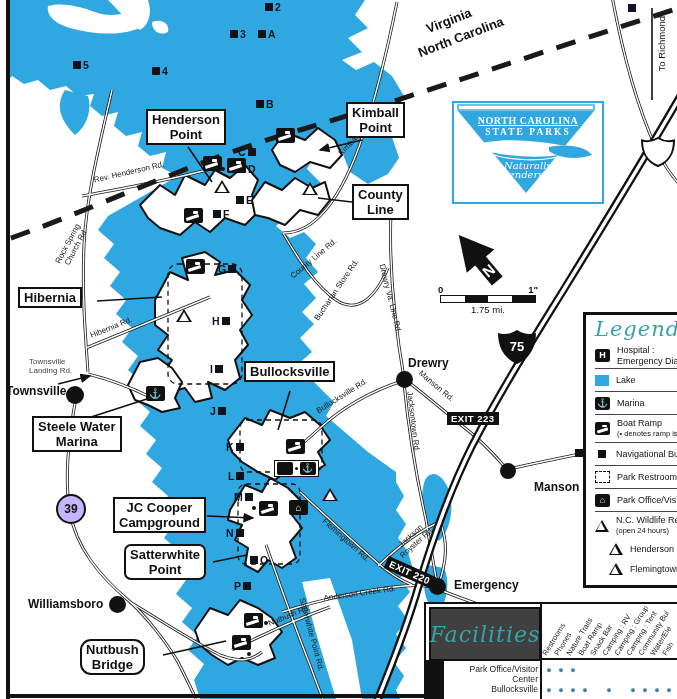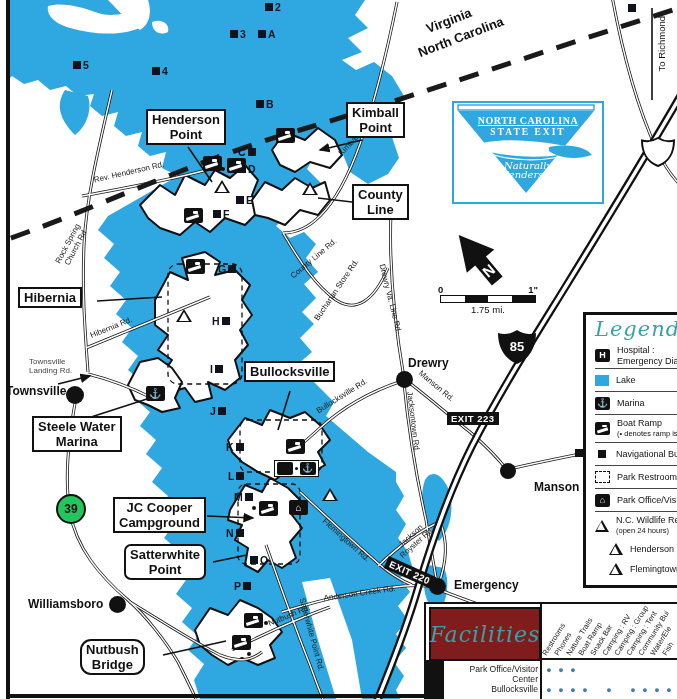--- a/index.html
+++ b/index.html
@@ -31,21 +31,21 @@
   .mdot{position:absolute;width:4px;height:4px;border-radius:50%;background:#111;z-index:6;}
   .combo{position:absolute;background:#fff;border:1.5px solid #111;display:flex;align-items:center;gap:2px;padding:1px 2px;z-index:6;}
   .combo .mini{position:relative;width:16px;height:13px;background:#111;border-radius:2px;}
   .combo .mini.a{color:#fff;font-size:9px;line-height:13px;text-align:center;font-weight:bold;}
   .combo .dot{width:3px;height:3px;border-radius:50%;background:#111;}
   
   .exit{position:absolute;background:#111;color:#fff;font-weight:bold;font-size:9.5px;
         padding:1px 4px;letter-spacing:.5px;z-index:6;white-space:nowrap;}
   .shield{position:absolute;z-index:6;}
   .shield .num{position:absolute;left:0;width:100%;text-align:center;color:#fff;font-weight:bold;font-size:13px;top:10px;}
-  .rt39{position:absolute;width:26px;height:26px;border:2.5px solid #111;border-radius:50%;background:#22c55e;
+  .rt39{position:absolute;width:26px;height:26px;border:2.5px solid #111;border-radius:50%;background:#c4b5fd;
         text-align:center;font-weight:bold;font-size:12px;line-height:26px;z-index:6;}
   
   .stline{position:absolute;font-weight:bold;font-size:13px;transform-origin:left top;white-space:nowrap;z-index:5;}
   .torich{position:absolute;font-size:9.5px;writing-mode:vertical-rl;transform:rotate(180deg);z-index:5;}
   
   #scale{position:absolute;left:438px;top:284px;width:100px;z-index:6;font-size:9.5px;}
   #scale .ends{display:flex;justify-content:space-between;font-weight:bold;}
   #scale .bar{display:flex;border:1.5px solid #111;height:6px;width:94px;margin:0 auto;}
   #scale .bar i{flex:1;}
   #scale .bar i:nth-child(2),#scale .bar i:nth-child(4){background:#111;}
@@ -74,21 +74,21 @@
   .lic.bound{width:13px;height:10px;border:1.6px dashed #111;}
   .lic.ltri{width:0;height:0;border-left:7px solid transparent;border-right:7px solid transparent;border-bottom:12px solid #111;}
   .lic.ltri::after{content:"";position:absolute;left:-4.6px;top:2.6px;border-left:4.6px solid transparent;border-right:4.6px solid transparent;border-bottom:8px solid #fff;}
   .lic .g{position:absolute;left:0;top:0;width:100%;color:#fff;text-align:center;font-size:9px;line-height:13px;font-weight:bold;}
   .lic.box.rampg::before{content:"";position:absolute;left:1.5px;top:7px;width:11px;height:2.5px;background:#fff;transform:rotate(-18deg);}
   .lic.box.rampg::after{content:"";position:absolute;left:7px;top:2.5px;width:4.5px;height:2.5px;background:#fff;border-radius:1px;}
   .indent{margin-left:14px;}
   
   #fac{position:absolute;left:424px;top:602px;width:253px;height:97px;background:#fff;
        border-top:2.5px solid #111;border-left:2.5px solid #111;z-index:7;box-sizing:border-box;}
-  #facTitle{position:absolute;left:3px;top:3px;width:108px;height:50px;border:2px solid #111;background:#7f1d1d;
+  #facTitle{position:absolute;left:3px;top:3px;width:108px;height:50px;border:2px solid #111;background:#404040;
             display:flex;align-items:center;justify-content:center;}
   #facTitle span{font-family:"DejaVu Serif",serif;font-style:italic;font-size:22px;color:#35A3AB;letter-spacing:1px;}
   #fac .vline{position:absolute;left:114px;top:0;width:2px;height:97px;background:#111;}
   #fac .hline{position:absolute;left:114px;top:54px;width:139px;height:2px;background:#111;}
   #fac .wedge{position:absolute;left:0;top:56px;width:18px;height:41px;background:#111;}
   .fhead{position:absolute;font-size:7.5px;white-space:nowrap;transform:rotate(-58deg);transform-origin:0 100%;color:#222;}
   .frowlab{position:absolute;width:90px;text-align:right;font-size:8.6px;color:#222;}
   .frow{position:absolute;display:flex;}
   .frow span{width:12px;text-align:center;font-size:9px;color:#447FA6;line-height:10px;}
   
@@ -302,21 +302,21 @@
 <div class="rl" style="left:322px;top:594px;transform:rotate(-8deg);">Anderson Creek Rd.</div>
 <div class="rl" style="left:266px;top:620px;transform:rotate(-22deg);">Nutbush Rd.</div>
 <div class="rl" style="left:306px;top:596px;transform:rotate(75deg);">Satterwhite Point Rd.</div>
 
 <div class="exit" style="left:447px;top:412px;">EXIT 223</div>
 <div class="exit" style="left:384px;top:566px;transform:rotate(24deg);">EXIT 220</div>
 <div class="shield" style="left:497px;top:329px;width:40px;height:36px;">
   <svg width="40" height="36" viewBox="0 0 40 36">
     <path d="M20,1 C26,5 33,6 39,4 C39,19 32,30 20,35 C8,30 1,19 1,4 C7,6 14,5 20,1 Z" fill="#111"></path>
   </svg>
-  <span class="num">85</span>
+  <span class="num">75</span>
 </div>
 <div class="rt39" style="left:56px;top:494px;">
   <span>39</span>
 </div>
 
 <div id="scale">
   <div class="ends">
     <span>0</span>
     <span>1"</span>
   </div>
@@ -331,21 +331,21 @@
 
 <div id="logo">
   <svg width="144" height="95" viewBox="0 0 144 95" style="position:absolute;left:0;top:0;">
     <rect x="4" y="2" width="136" height="5" fill="none" stroke="#2FA7E0" stroke-width="1.4"></rect>
     <path d="M4,8 L140,8 L72,90 Z" fill="#2FA7E0"></path>
     <path d="M16,44 C45,32 85,38 132,46 C100,57 55,56 16,44 Z" fill="#fff"></path>
     <path d="M95,44 C115,40 132,44 138,52 C120,58 103,54 95,48 Z" fill="#2FA7E0"></path>
     <path d="M40,52 C60,58 85,58 105,54" fill="none" stroke="#fff" stroke-width="1.2"></path>
   </svg>
   <div class="t1">NORTH CAROLINA</div>
-  <div class="t2">STATE EXIT</div>
+  <div class="t2">STATE PARKS</div>
   <div class="tag">
     <div>Naturally</div>
     <div>Henderson</div>
   </div>
 </div>
 
 <div class="buoy" style="left:265px;top:1px;">
     <span class="sq"></span>
     <span class="bl">2</span>
   </div>

